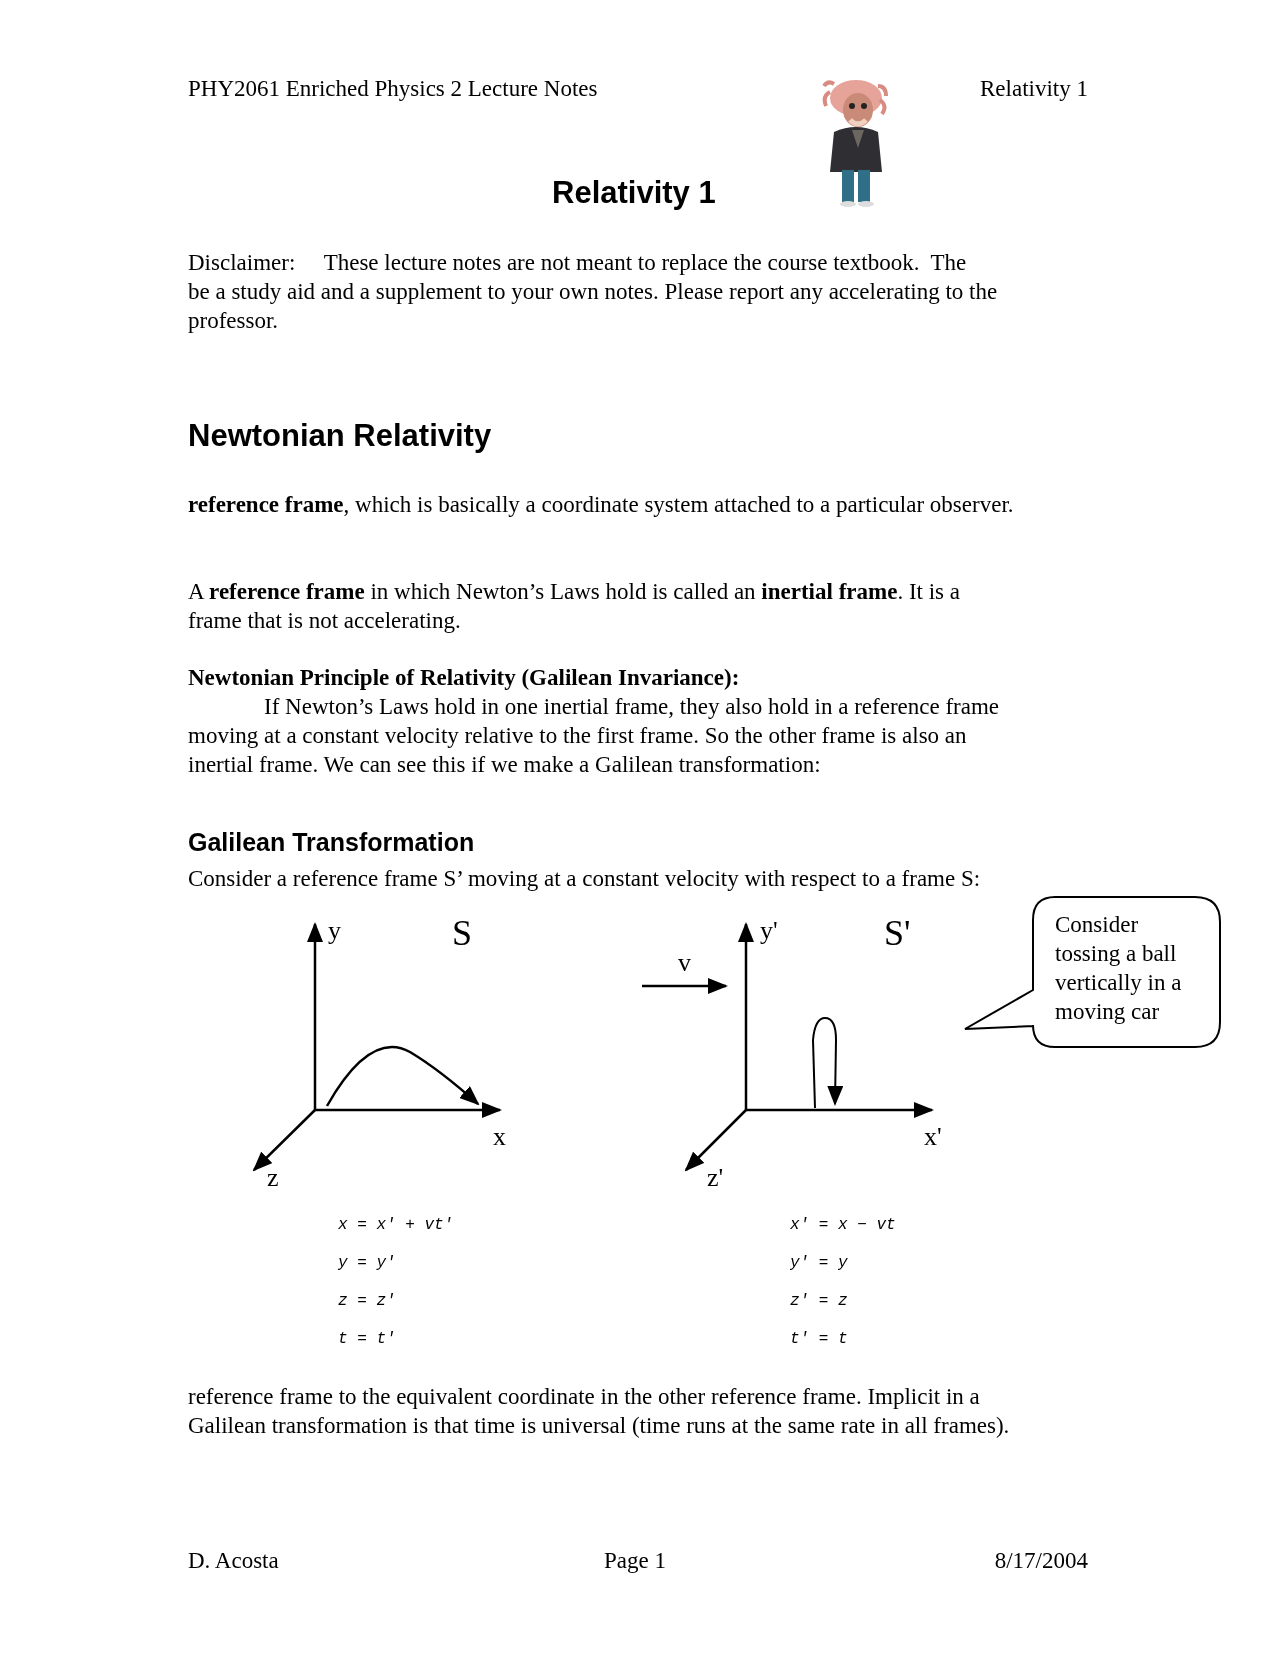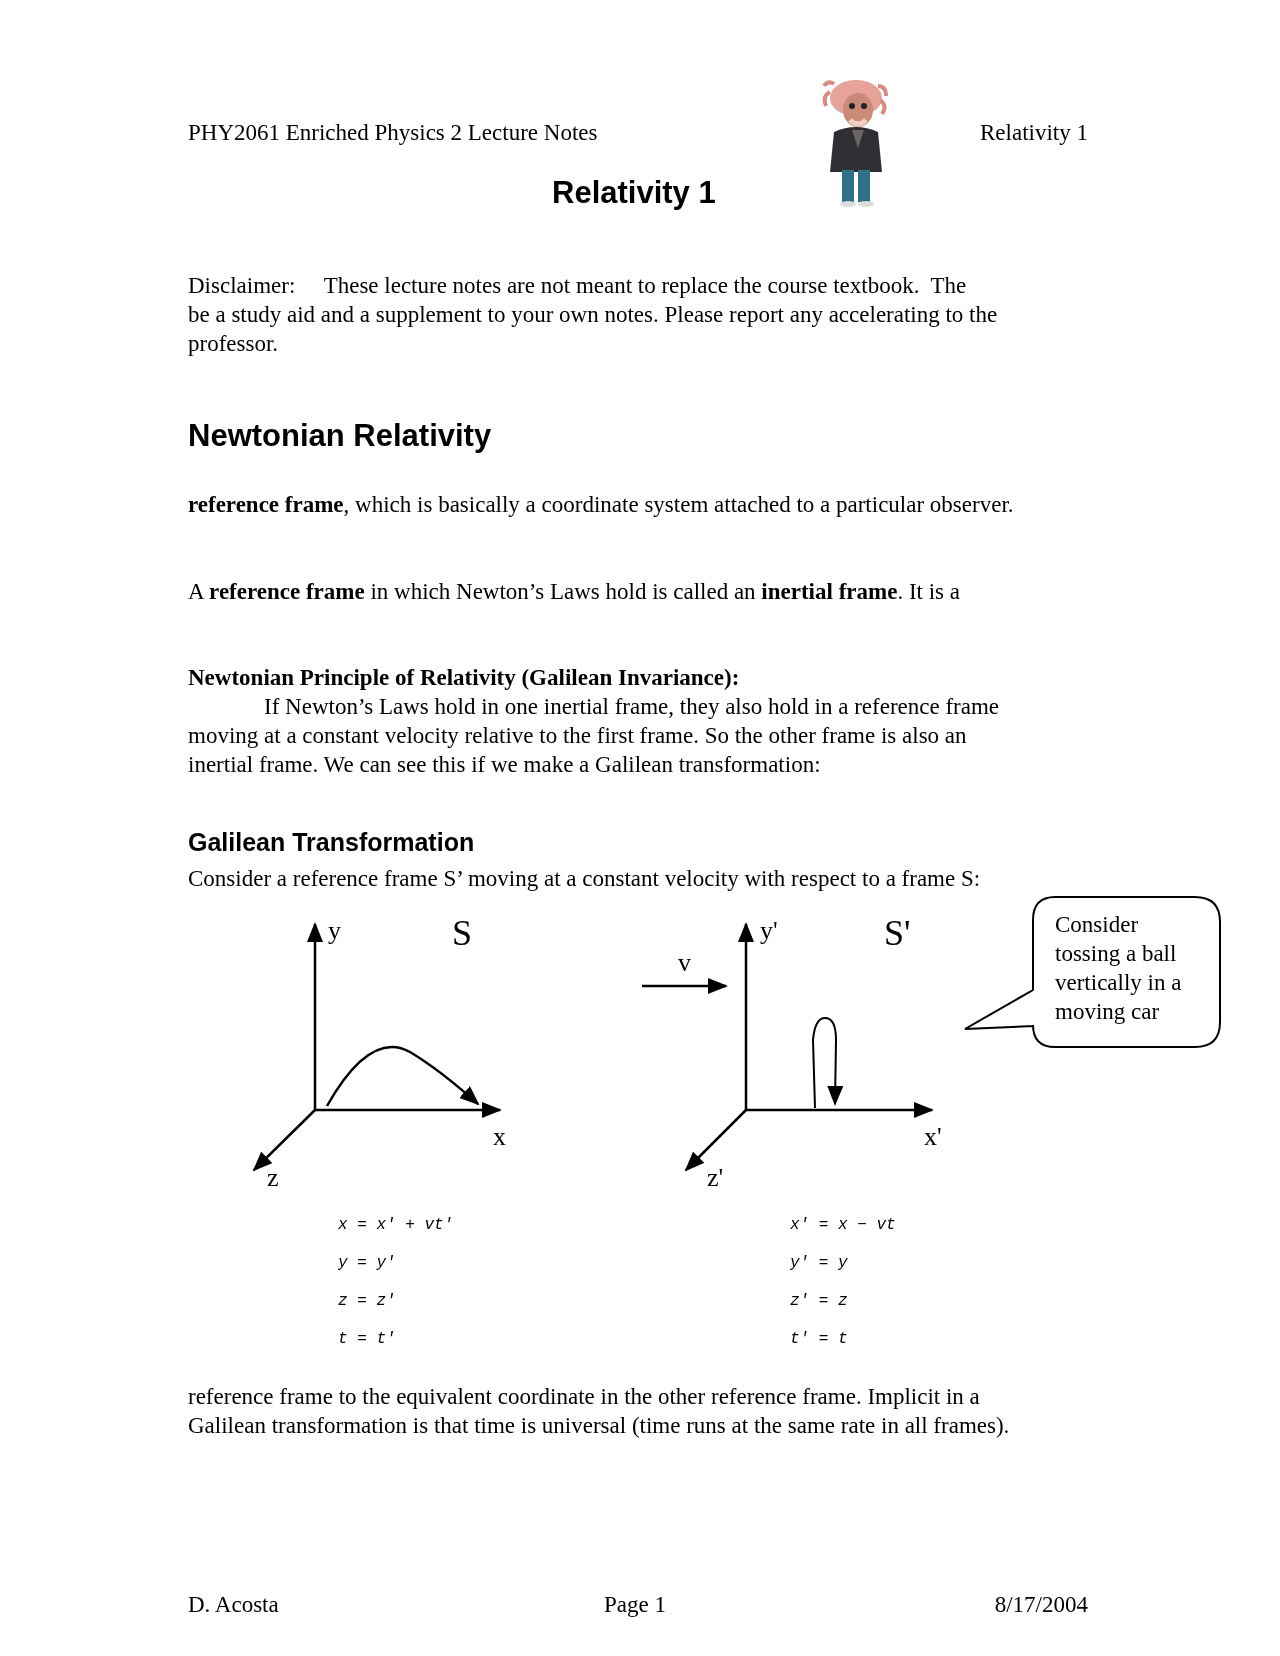--- a/index.html
+++ b/index.html
@@ -1,20 +1,20 @@
 <!DOCTYPE html>
 <html><head>
 <meta charset="utf-8">
 <style>
   html, body { margin: 0; padding: 0; background: #ffffff; }
   body { width: 1280px; height: 1656px; position: relative; overflow: hidden; color: #000; }
   .serif { font-family: "Liberation Serif", "DejaVu Serif", serif; }
   .sans { font-family: "Liberation Sans", "DejaVu Sans", sans-serif; }
   .abs { position: absolute; white-space: nowrap; }
-  .hdr { font-size: 23px; margin-top: 44px; }
+  .hdr { font-size: 23px; }
   .title { font-size: 31px; font-weight: bold; }
   .h1 { font-size: 31px; font-weight: bold; }
   .h2 { font-size: 25px; font-weight: bold; }
   .body { font-size: 23px; line-height: 29px; }
   .para { position: absolute; left: 188px; width: 910px; }
   .para p { margin: 0; white-space: nowrap; }
   .indent { padding-left: 76px; }
   .eq { font-size: 16px; font-style: italic; font-family: Liberation Mono, monospace; }
   .eqcol { position: absolute; }
   .eqcol div { height: 38px; line-height: 38px; white-space: nowrap; }
@@ -45,34 +45,35 @@
 
     <rect x="22" y="96" width="12" height="32" fill="#2f6f88"></rect>
     <rect x="38" y="96" width="12" height="32" fill="#2f6f88"></rect>
     <ellipse cx="28" cy="130" rx="8" ry="3" fill="#ddd"></ellipse>
     <ellipse cx="46" cy="130" rx="8" ry="3" fill="#ddd"></ellipse>
   </svg>
 </div>
 
 <div class="abs sans title" style="left:552px; top:175px;">Relativity 1</div>
 
-<div class="para serif body" style="top:248px;margin-top:23px;">
+<div class="para serif body" style="top:248px;">
   <p style="white-space:pre;">Disclaimer:     These lecture notes are not meant to replace the course textbook.  The</p>
   <p>be a study aid and a supplement to your own notes.  Please report any accelerating to the</p>
   <p>professor.</p>
 </div>
 
 <div class="abs sans h1" style="left:188px; top:418px;">Newtonian Relativity</div>
 
 <div class="para serif body" style="top:490px;">
   <p><b>reference frame</b><span>, which is basically a coordinate system attached to a particular observer.</span></p>
 </div>
 
 <div class="para serif body" style="top:577px;">
   <p><span style="white-space:pre;">A </span><b>reference frame</b><span style="white-space:pre;"> in which Newton’s Laws hold is called an </span><b>inertial frame</b><span>. It is a</span></p>
+  <p>frame that is not accelerating.</p>
 </div>
 
 <div class="para serif body" style="top:663px;">
   <p style="font-weight:bold;">Newtonian Principle of Relativity (Galilean Invariance):</p>
   <p class="indent">If Newton’s Laws hold in one inertial frame, they also hold in a reference frame</p>
   <p>moving at a constant velocity relative to the first frame. So the other frame is also an</p>
   <p>inertial frame.  We can see this if we make a Galilean transformation:</p>
 </div>
 
 <div class="abs sans h2" style="left:188px; top:804px;margin-top:24px;">Galilean Transformation</div>

